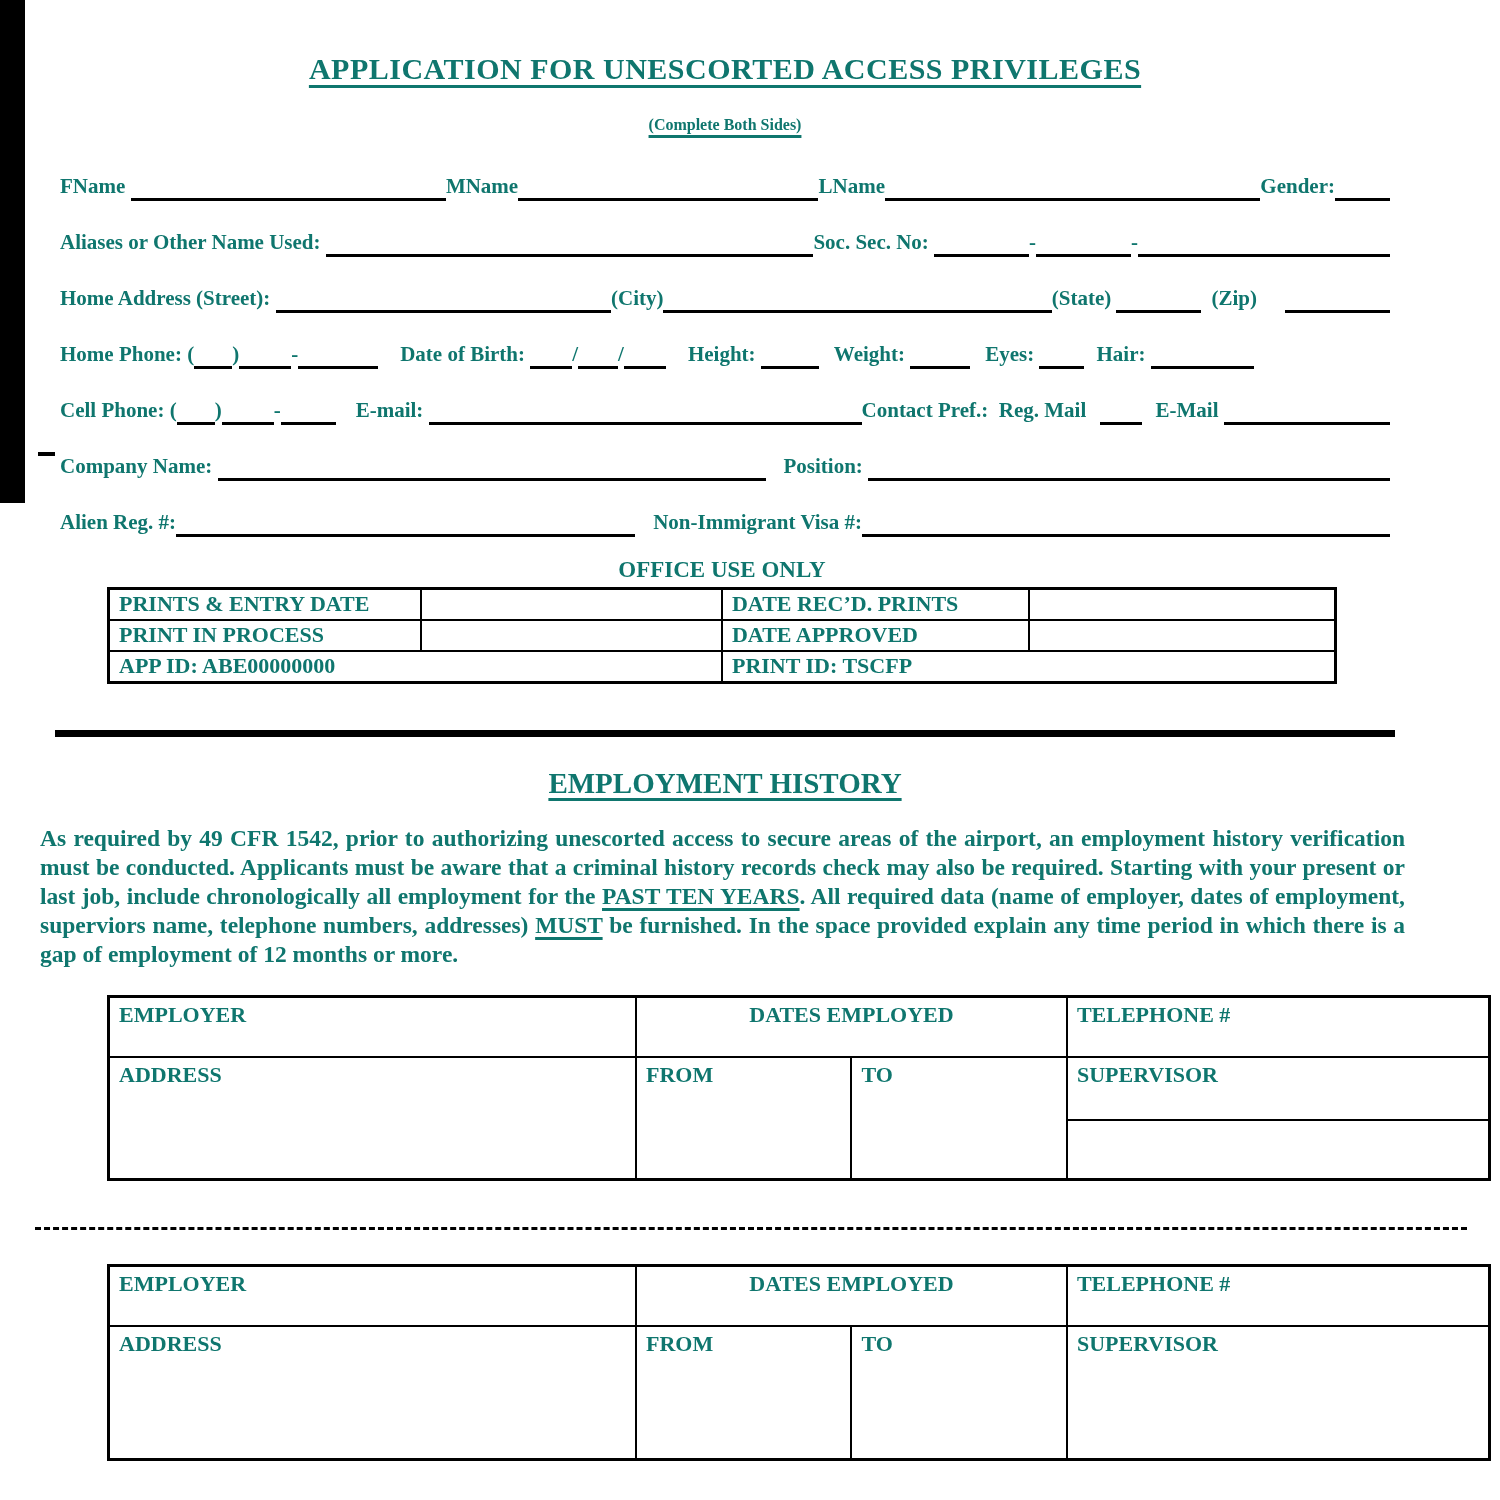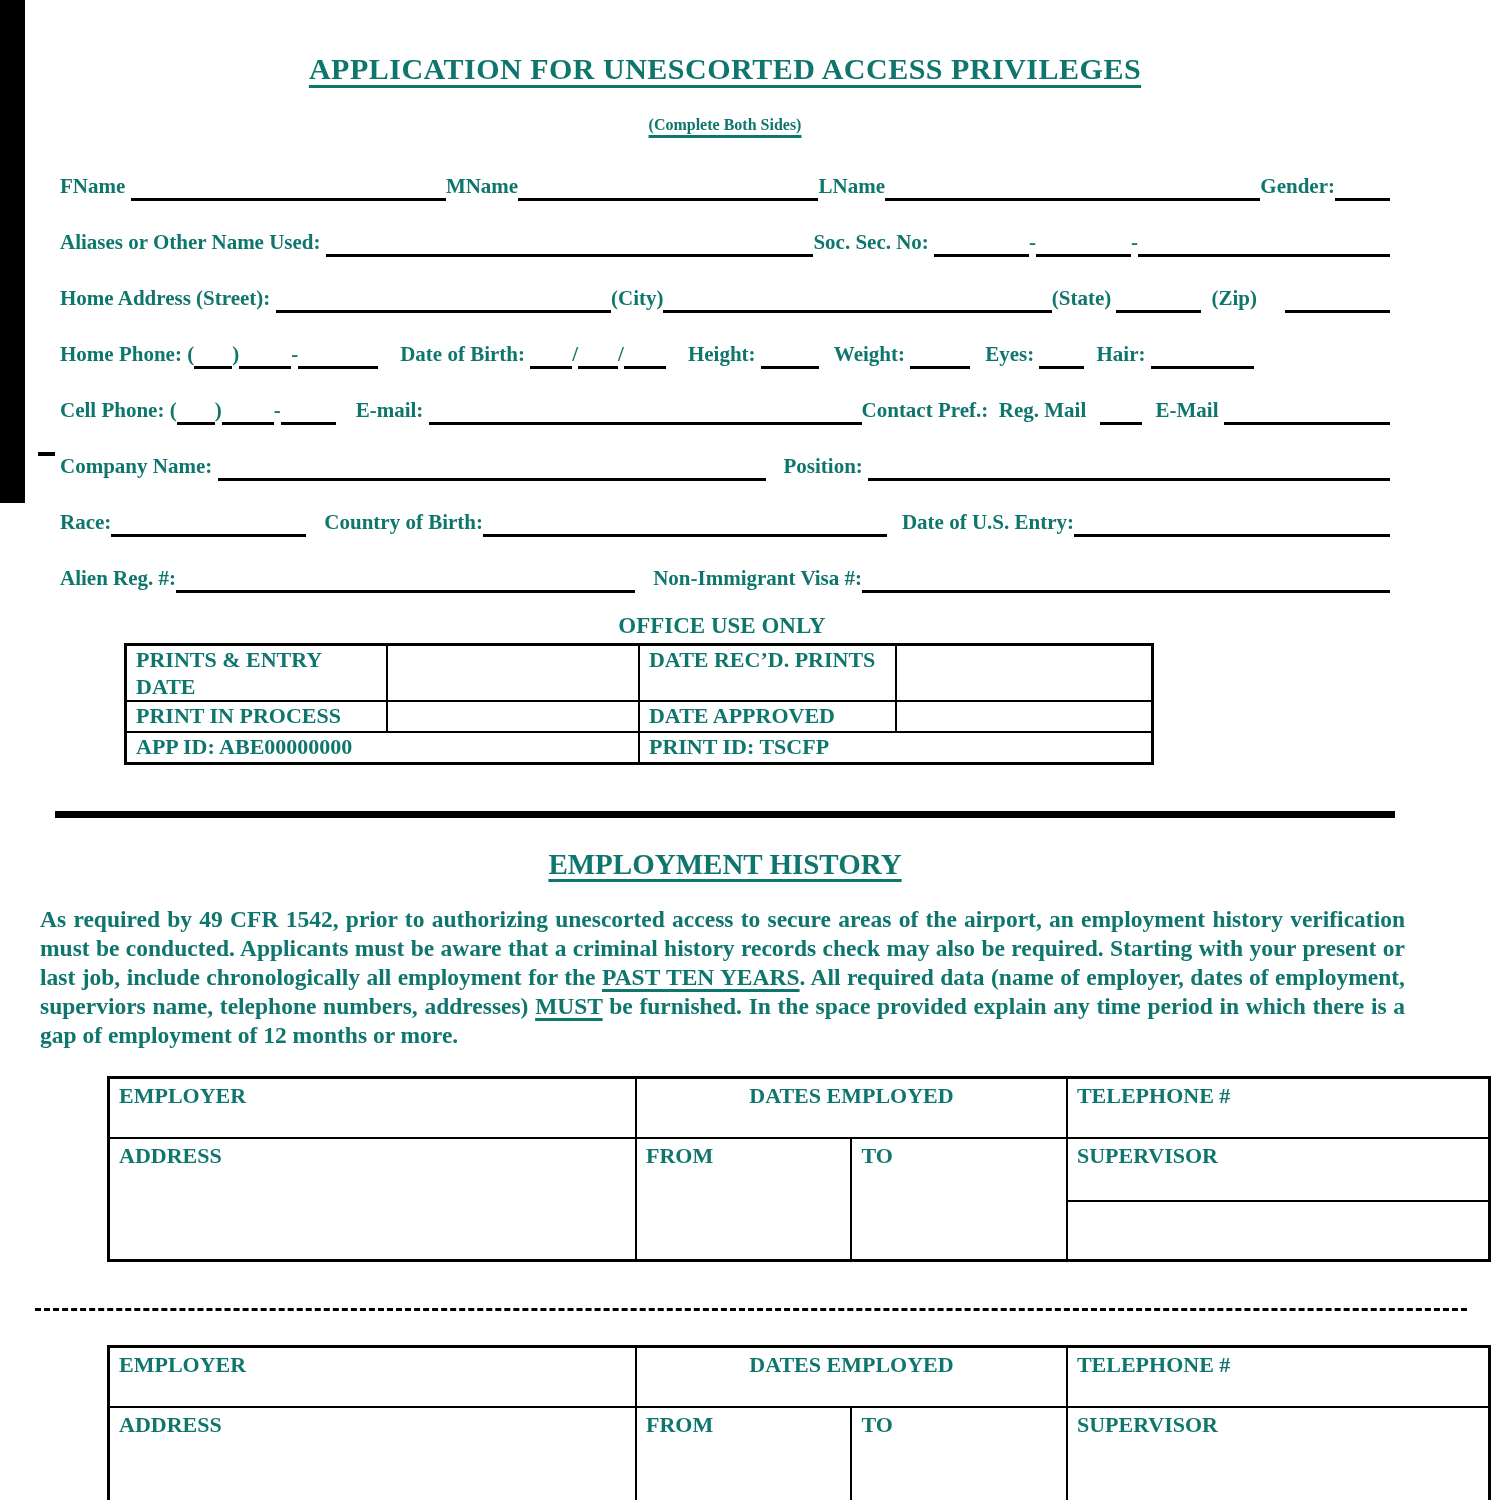--- a/index.html
+++ b/index.html
@@ -33,21 +33,21 @@
   .w38{width:38px;} .w40{width:40px;} .w42{width:42px;} .w45{width:45px;} .w52{width:52px;}
   .w55{width:55px;} .w58{width:58px;} .w60{width:60px;} .w80{width:80px;} .w85{width:85px;}
   .w95{width:95px;} .w105{width:105px;} .w130{width:130px;} .w195{width:195px;} .w215{width:215px;}
   .grow02{flex-grow:.25;}
   .ml8{margin-left:8px;} .ml10{margin-left:10px;} .ml12{margin-left:12px;} .ml14{margin-left:14px;}
   .ml15{margin-left:15px;} .ml18{margin-left:18px;} .ml20{margin-left:20px;} .ml22{margin-left:22px;} .ml28{margin-left:28px;}
 
   .office-head{margin:20px 0 4px 47px;width:1230px;text-align:center;font-size:23px;}
   table{border-collapse:collapse;table-layout:fixed;}
   td{border:2.5px solid #000;font-size:22px;padding:0 0 0 9px;vertical-align:top;line-height:27px;}
-  .office{margin-left:64px;width:1030px;border:3px solid #000;}
+  .office{margin-left:47px;width:1230px;border:3px solid #000;}
   .office td{height:29px;}
 
   .rule{margin:46px 0 0 -5px;width:1340px;height:7px;background:#000;}
   .emp-head{
     margin-top:30px;text-align:center;font-size:29px;
     text-decoration:underline;text-decoration-thickness:3px;text-underline-offset:5px;
   }
   .para{
     margin:24px 0 0 -20px;width:1365px;font-size:23.5px;line-height:29px;text-align:justify;
   }
@@ -148,28 +148,20 @@
       <span class="u w58 grow02"></span>
     </div>
 
     <div class="frow">
       <span class="lb">Company Name: </span>
       <span class="u f105"></span>
       <span class="lb ml18">Position: </span>
       <span class="u f1"></span>
     </div>
 
-    <div class="frow">
-      <span class="lb">Race:</span>
-      <span class="u w195"></span>
-      <span class="lb ml18">Country of Birth:</span>
-      <span class="u f1"></span>
-      <span class="lb ml15">Date of U.S. Entry:</span>
-      <span class="u w215 grow02"></span>
-    </div>
 
     <div class="frow">
       <span class="lb">Alien Reg. #:</span>
       <span class="u f1"></span>
       <span class="lb ml18">Non-Immigrant Visa #:</span>
       <span class="u f115"></span>
     </div>
 
     <div class="office-head">OFFICE USE ONLY</div>
     <table class="office">

